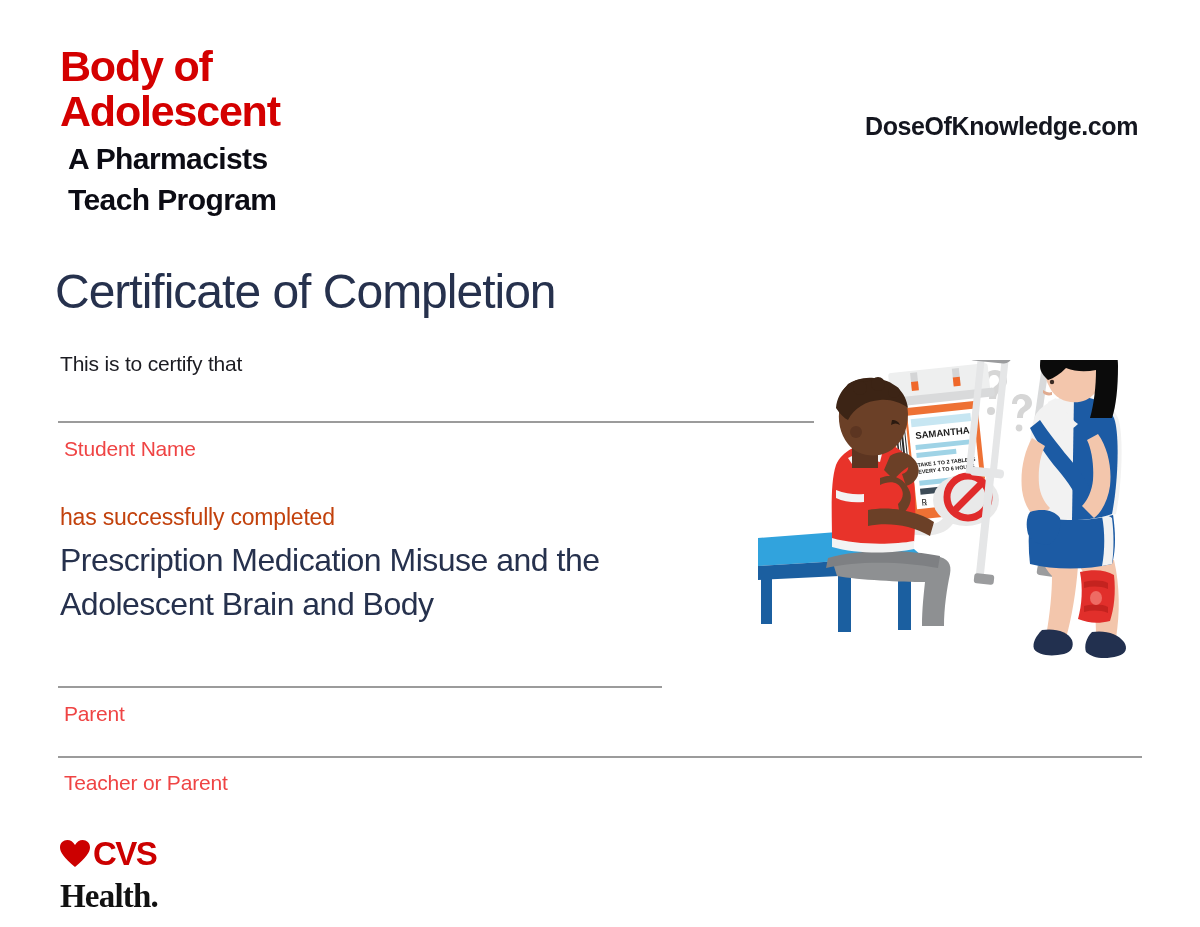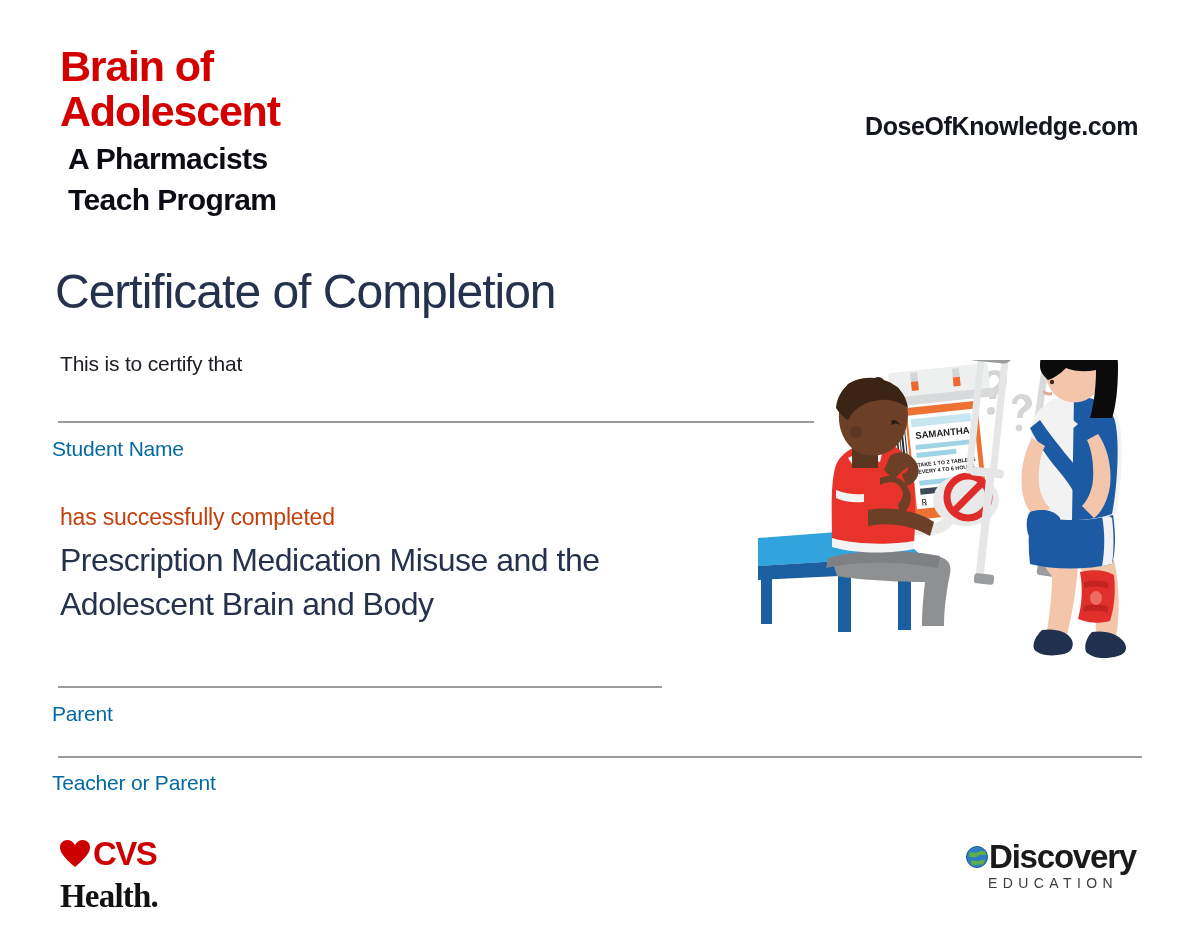--- a/index.html
+++ b/index.html
@@ -86,23 +86,23 @@
     position: absolute;
     height: 2px;
     background: #9b9b9b;
   }
   .rule-student { left: 58px; top: 421px; width: 756px; }
   .rule-school  { left: 58px; top: 686px; width: 604px; }
   .rule-teacher { left: 58px; top: 756px; width: 1084px; }
 
   .field-label {
     position: absolute;
-    left: 52px;
+    left: 64px;
     font-size: 21px;
-    color: #0369a1;
+    color: #ef4444;
     letter-spacing: -0.2px;
   }
   .label-student { top: 437px; }
   .label-school  { top: 702px; }
   .label-teacher { top: 771px; }
 
   .completed-line {
     position: absolute;
     left: 60px;
     top: 504px;
@@ -186,21 +186,21 @@
     height: 400px;
   }
   .illustration svg { display: block; }
 </style>
 </head>
 <body>
 
 <div class="certificate">
 
   <div class="brand">
-    <p class="brand-line-red">Brain of</p>
+    <p class="brand-line-red">Body of</p>
     <p class="brand-line-red">Adolescent</p>
     <div class="brand-sub">
       <p class="brand-line-dark">A Pharmacists</p>
       <p class="brand-line-dark">Teach Program</p>
     </div>
   </div>
 
   <div class="site-url">DoseOfKnowledge.com</div>
 
   <h1 class="cert-title">Certificate of Completion</h1>
@@ -221,32 +221,20 @@
   <div class="cvs-logo">
     <div class="cvs-top">
       <svg class="cvs-heart" viewBox="0 0 30 28">
         <path d="M15 27 C 4 18, 0 12, 0 7.5 C 0 2.8, 3.4 0, 7.3 0 C 10.4 0, 13.3 1.9, 15 5 C 16.7 1.9, 19.6 0, 22.7 0 C 26.6 0, 30 2.8, 30 7.5 C 30 12, 26 18, 15 27 Z" fill="#cc0000"></path>
       </svg>
       <span class="cvs-word">CVS</span>
     </div>
     <div class="cvs-health">Health.</div>
   </div>
 
-  <div class="de-logo">
-    <div class="de-top">
-      <svg class="de-globe" viewBox="0 0 22 22">
-        <circle cx="11" cy="11" r="10.5" fill="#2d7fc1"></circle>
-        <path d="M3 7 C6 5, 9 8, 12 6 C15 4, 18 6, 19.5 5.5 L20 9 C17 10, 14 8, 12 10 C9 12.5, 5 10, 3.4 11 Z" fill="#5fae4b"></path>
-        <path d="M5 15 C8 13.5, 11 16, 14 14.5 C16 13.6, 18 14.5, 19 14 L17.5 18 C15 19, 12 18, 9.5 19 C7.8 19.7, 6.4 19, 5.6 18 Z" fill="#5fae4b"></path>
-        <circle cx="11" cy="11" r="10.5" fill="none" stroke="#1a5c92" stroke-width="1"></circle>
-      </svg>
-      <span class="de-word">Discovery</span>
-    </div>
-    <div class="de-sub">EDUCATION</div>
-  </div>
 
   <div class="illustration">
     <svg width="440" height="400" viewBox="0 0 440 400">
 
       <g fill="#d6d6d6">
         <path d="M243 22 c0-7 5-12 12-12 c7 0 12 5 12 11 c0 6-5 8-8 11 c-2 2-3 4-3 7 l-7 0 c0-5 1-8 4-11 c3-3 6-4 6-8 c0-3-2-5-5-5 c-3 0-5 2-5 6 Z"></path>
         <circle cx="251" cy="51" r="4"></circle>
         <path d="M272 44 c0-6 4-10 10-10 c6 0 10 4 10 9 c0 5-4 7-7 9 c-2 2-2 3-2 6 l-6 0 c0-4 1-7 3-9 c2-2 5-3 5-6 c0-2-2-4-4-4 c-3 0-4 2-4 5 Z"></path>
         <circle cx="279" cy="68" r="3.4"></circle>
       </g>

